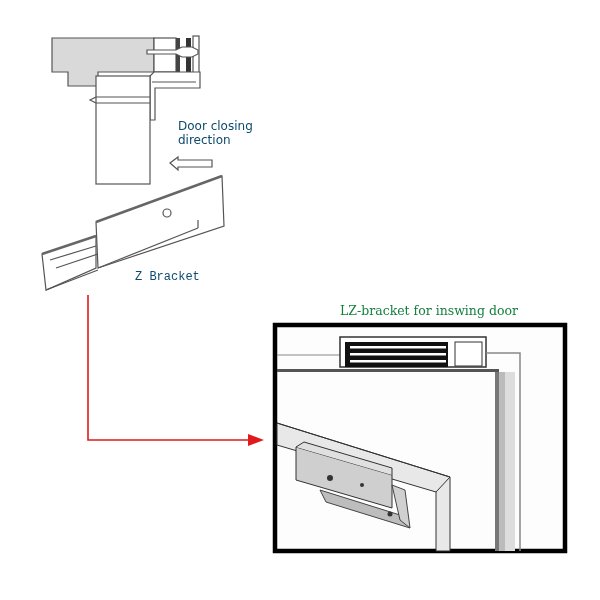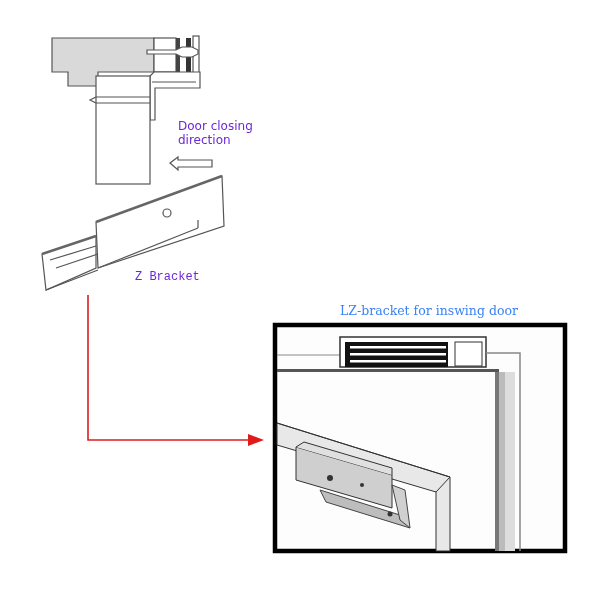--- a/index.html
+++ b/index.html
@@ -1,19 +1,19 @@
 <!DOCTYPE html>
 <html><head>
 <meta charset="utf-8">
 <style>
   html, body { margin: 0; padding: 0; background: #ffffff; }
   body { width: 600px; height: 600px; position: relative; overflow: hidden; font-family: "DejaVu Sans", sans-serif; }
   .abs { position: absolute; }
-  .label-sans { font-family: "DejaVu Sans", sans-serif; color: #6d28d9; font-size: 12px; line-height: 14px; }
-  .caption { font-family: "DejaVu Serif", serif; color: #3b82f6; font-size: 12.5px; white-space: nowrap; }
+  .label-sans { font-family: "DejaVu Sans", sans-serif; color: #0c4a6e; font-size: 12px; line-height: 14px; }
+  .caption { font-family: "DejaVu Serif", serif; color: #15803d; font-size: 12.5px; white-space: nowrap; }
   svg { position: absolute; left: 0; top: 0; }
 </style>
 </head>
 <body>
 
 <svg width="600" height="600" viewBox="0 0 600 600">
 
   <g fill="none" stroke="#555" stroke-width="1.2">
 
     <path d="M52 38 L154 38 L154 72 L98 72 L98 86 L68 86 L68 72 L52 72 Z" fill="#d9d9d9"></path>

